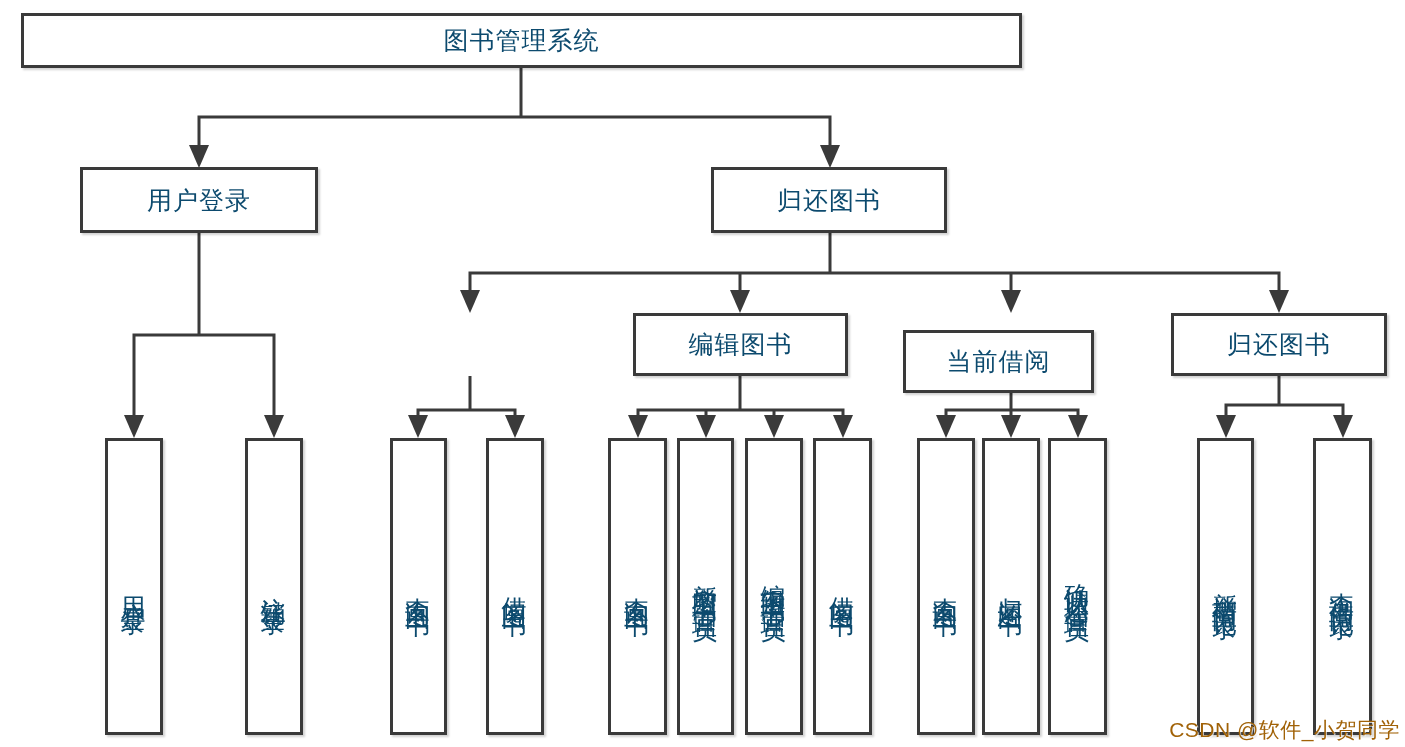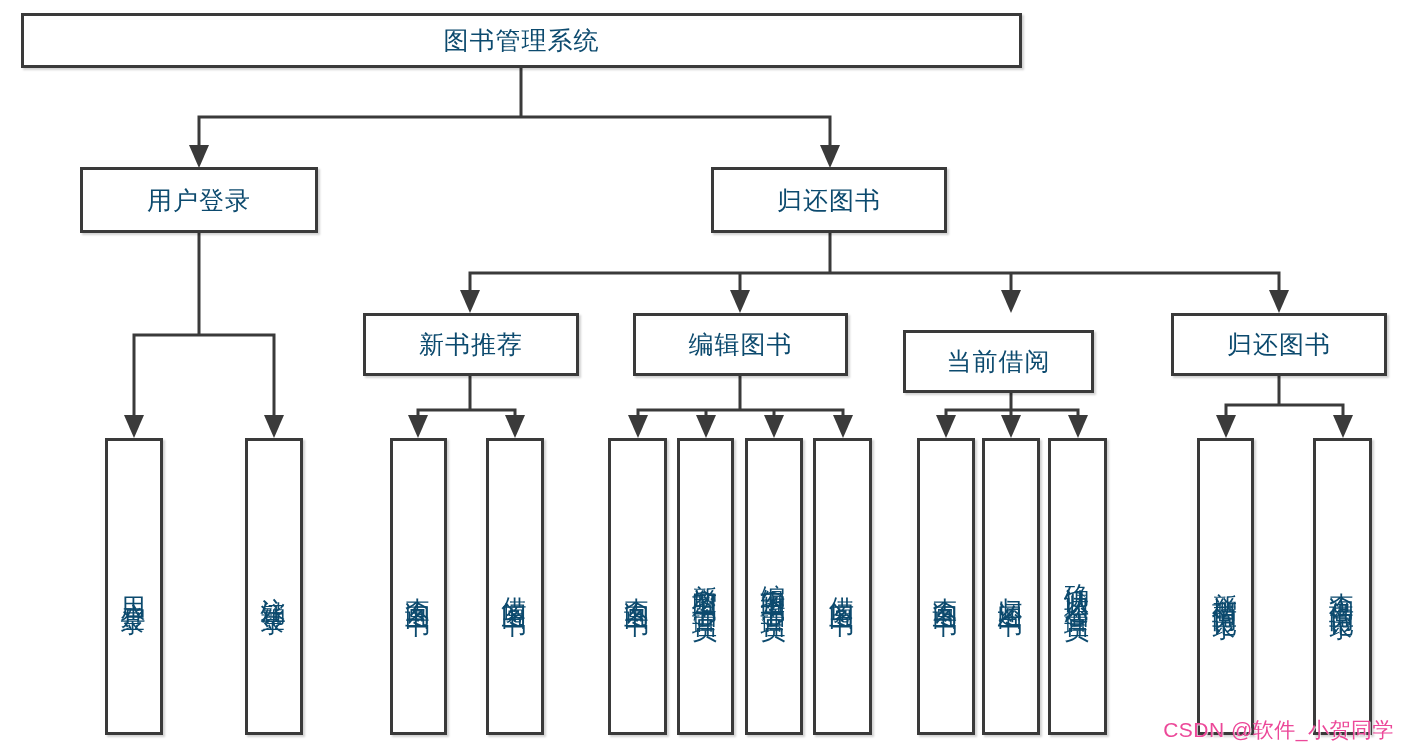--- a/index.html
+++ b/index.html
@@ -12,22 +12,22 @@
     position:absolute; box-sizing:border-box; background:#ffffff;
     border:3px solid #3a3a3a; box-shadow:2px 2px 2px rgba(0,0,0,0.18);
     display:flex; align-items:center; justify-content:center;
     color:#0c4a6e; font-size:25px; letter-spacing:1px; white-space:nowrap;
     z-index:2;
   }
   .node.vertical {
     writing-mode:vertical-rl; letter-spacing:5px;
   }
   .watermark {
-    position:absolute; right:11px; bottom:3px; z-index:5;
-    color:#ec4899; font-size:21px; letter-spacing:0.5px;
+    position:absolute; right:5px; bottom:3px; z-index:5;
+    color:#a16207; font-size:21px; letter-spacing:0.5px;
     text-shadow:1px 1px 0 rgba(255,255,255,0.7);
   }
 </style>
 </head>
 <body>
 
 <div class="canvas">
 
   <svg class="connectors" viewBox="0 0 1405 747">
     <g stroke="#3a3a3a" stroke-width="3" fill="none">
@@ -66,23 +66,20 @@
     <span>图书管理系统</span>
   </div>
 
   <div class="node" style="left:80px;top:167px;width:238px;height:66px">
     <span>用户登录</span>
   </div>
   <div class="node" style="left:711px;top:167px;width:236px;height:66px">
     <span>归还图书</span>
   </div>
 
-  <div class="node" style="left:363px;top:313px;width:216px;height:63px">
-    <span>新书推荐</span>
-  </div>
   <div class="node" style="left:633px;top:313px;width:215px;height:63px">
     <span>编辑图书</span>
   </div>
   <div class="node" style="left:903px;top:330px;width:191px;height:63px">
     <span>当前借阅</span>
   </div>
   <div class="node" style="left:1171px;top:313px;width:216px;height:63px">
     <span>归还图书</span>
   </div>
 

